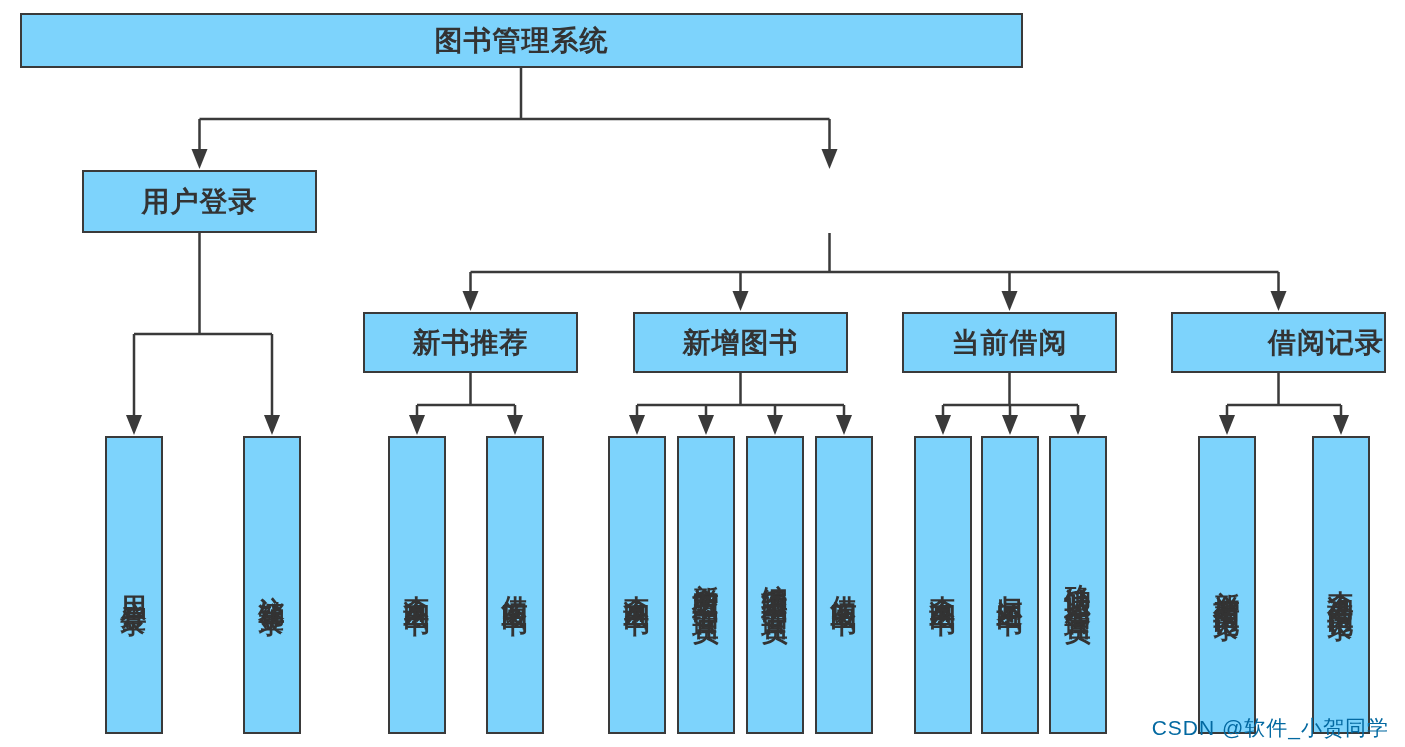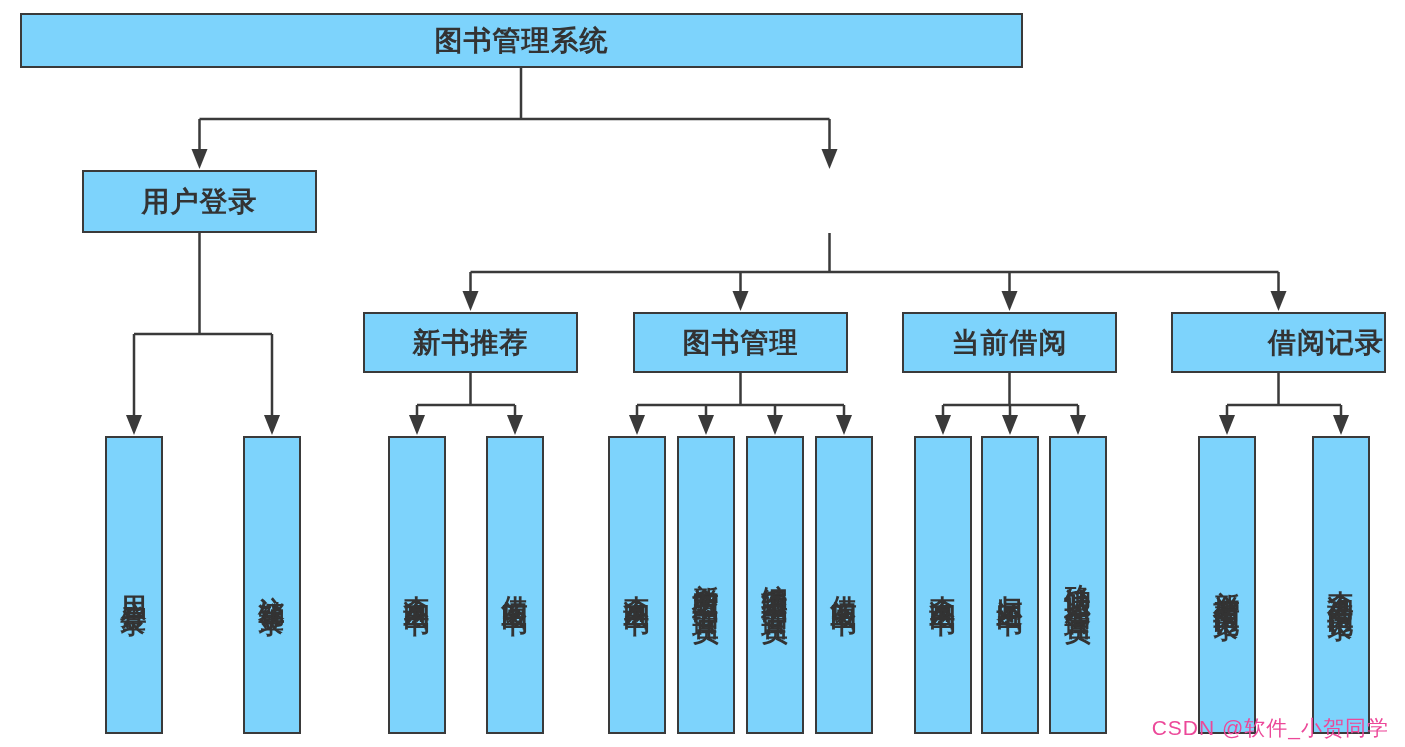--- a/index.html
+++ b/index.html
@@ -42,21 +42,21 @@
   
   .lvl4 { top: 436px; height: 298px; width: 58px; }
   .lvl3 { top: 312px; height: 61px; width: 215px; }
   .lvl2 { top: 170px; height: 63px; width: 235px; }
   .watermark {
     position: absolute;
     right: 16px;
     bottom: 5px;
     font-size: 21px;
     letter-spacing: 1px;
-    color: #ec4899;
+    color: #0369a1;
     z-index: 3;
     white-space: nowrap;
   }
 </style>
 </head>
 <body>
 
 <div id="canvas">
 
   <svg id="wires" viewBox="0 0 1405 747" xmlns="http://www.w3.org/2000/svg">
@@ -107,21 +107,21 @@
   </div>
 
   <div class="box h lvl2" style="left:82px;">
     <span>用户登录</span>
   </div>
 
   <div class="box h lvl3" style="left:363px;">
     <span>新书推荐</span>
   </div>
   <div class="box h lvl3" style="left:633px;">
-    <span>图书管理</span>
+    <span>新增图书</span>
   </div>
   <div class="box h lvl3" style="left:902px;text-align:right;">
     <span>当前借阅</span>
   </div>
   <div class="box h lvl3" style="left:1171px;justify-content:flex-end;">
     <span>借阅记录</span>
   </div>
 
   <div class="box v lvl4" style="left:105px;">
     <span>用户登录</span>

